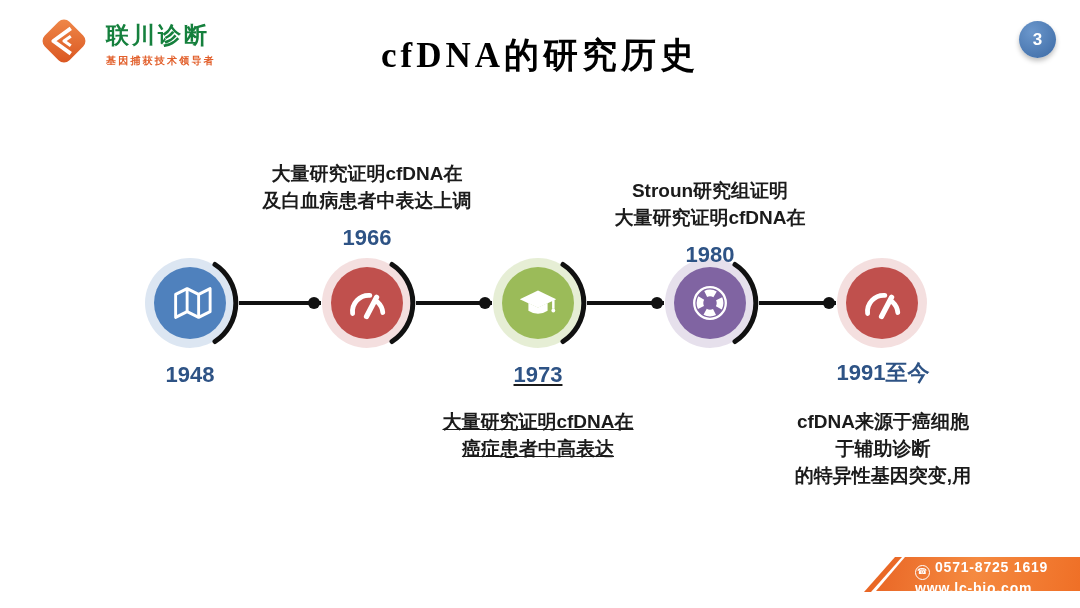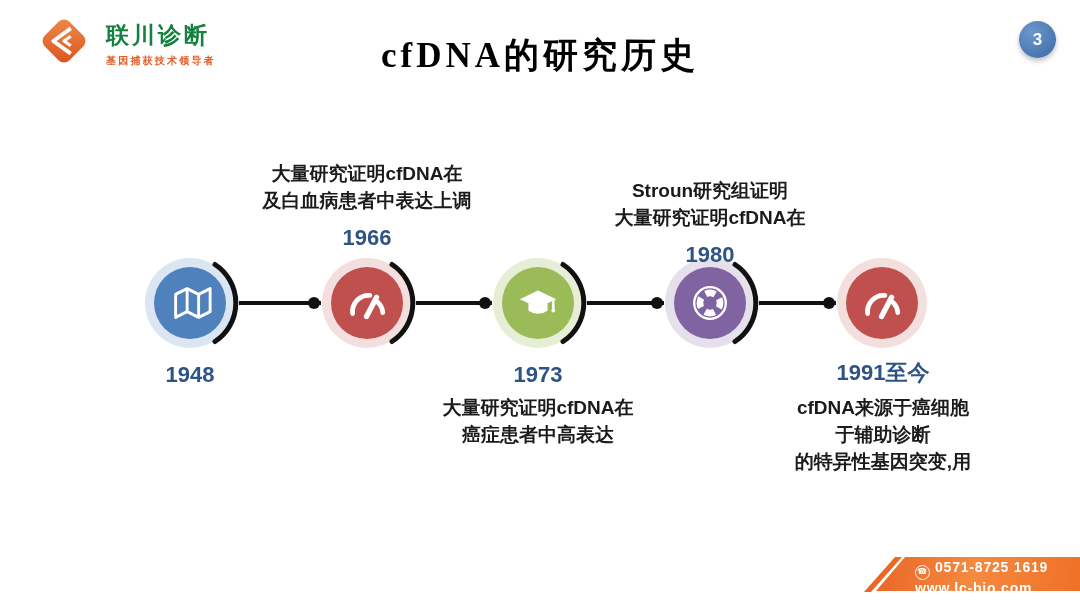--- a/index.html
+++ b/index.html
@@ -35,24 +35,24 @@
   .c-blue  .halo{background:rgba(79,129,189,.20);}  .c-blue  .circle{background:#4f81bd;}
   .c-red   .halo{background:rgba(192,80,77,.18);}   .c-red   .circle{background:#c0504d;}
   .c-green .halo{background:rgba(155,187,89,.25);}  .c-green .circle{background:#9bbb59;} .c-purple .halo{background:rgba(128,100,162,.20);} .c-purple .circle{background:#8064a2;}
   .arc{position:absolute;left:-5px;top:-5px;width:100px;height:100px;pointer-events:none;}
 
   
   .label{position:absolute;text-align:center;color:#1b1b1b;}
   .desc{font-size:19px;font-weight:bold;line-height:27px;}
   .year{font-size:22px;font-weight:bold;color:#2e5385;}
   .label.above .year{margin-top:11px;}
-  .label.below .year{margin-bottom:6px;}
+  .label.below .year{margin-bottom:20px;}
   .lab1{left:65px;top:362px;width:250px;}
   .lab2{left:227px;top:160px;width:280px;}
-  .lab3{left:403px;top:362px;width:270px;}
+  .lab3{left:403px;top:362px;width:270px;text-decoration:underline;}
   .lab4{left:580px;top:177px;width:260px;}
   .lab5{left:752px;top:358px;width:262px;}
 
   
   .ribbon{position:absolute;left:843px;top:550px;width:237px;height:52px;}
   .ribbon-main{position:absolute;inset:0;background:linear-gradient(100deg,#e55a1d,#f58a40 55%,#ef6f26);
        clip-path:polygon(62px 7px,237px 7px,237px 41px,33px 41px);}
   .ribbon-sliver{position:absolute;inset:0;background:linear-gradient(100deg,#e86222,#f08438);
        clip-path:polygon(52px 7px,59px 7px,28px 42px,21px 42px);}
   .ribbon-text{position:absolute;left:72px;top:9px;width:160px;text-align:left;color:#fff;

